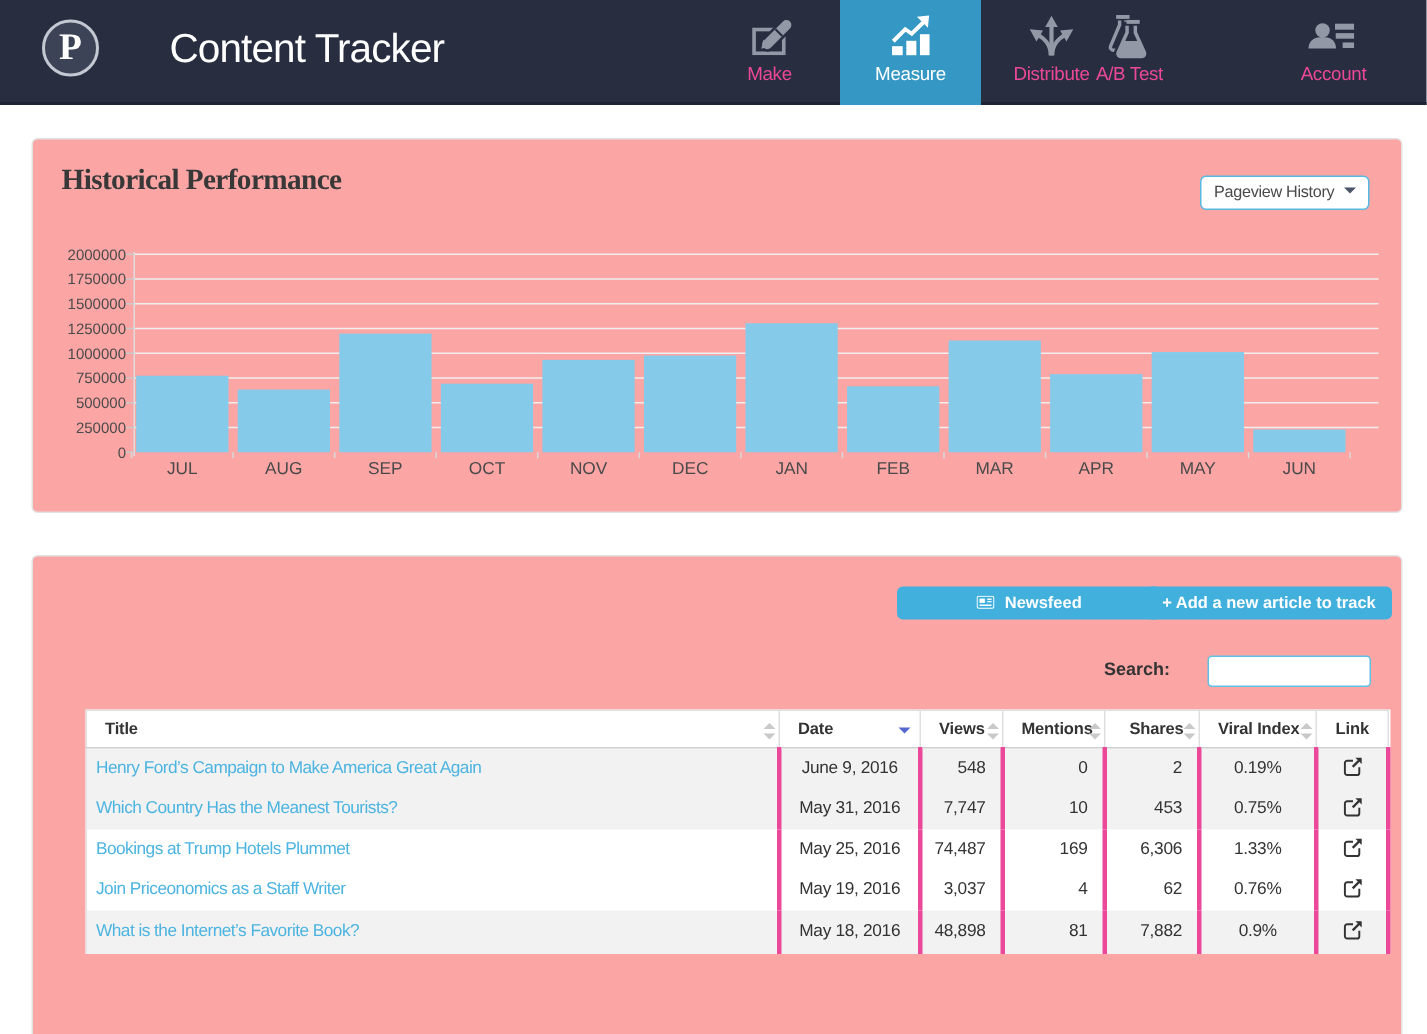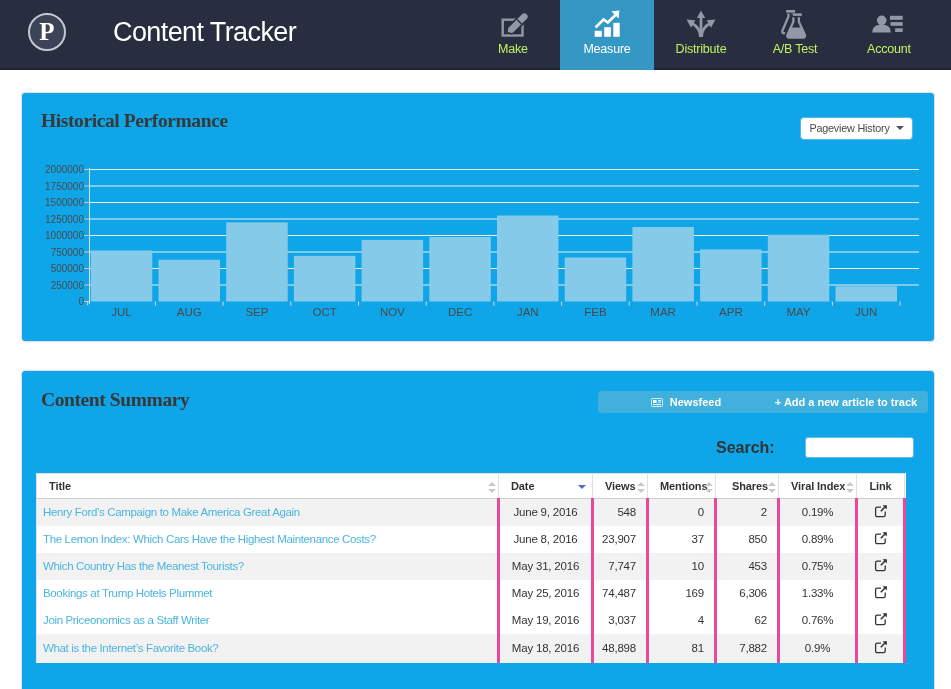--- a/index.html
+++ b/index.html
@@ -9,52 +9,52 @@
 
 
 #navbar { position:absolute; left:0; top:0; width:951px; height:70px;
   background:#282e40; border-bottom:2px solid #1e2433; }
 #logo { position:absolute; left:28px; top:13px; width:38px; height:38px;
   border:2px solid #c3c8d2; border-radius:50%; background:#3c4356;
   color:#fff; font-family:"Liberation Serif", serif; font-weight:bold;
   font-size:25px; text-align:center; line-height:33.5px; }
 #brand { position:absolute; left:113px; top:17px; color:#fff;
   font-size:27px; font-weight:normal; letter-spacing:-0.6px; }
-.tab { position:absolute; top:0; width:94px; height:70px; color:#bef264; }
+.tab { position:absolute; top:0; width:94px; height:70px; color:#ec4899; }
 .tab.active { background:#3598c4; color:#fff; }
 .tab .ticon { position:absolute; left:0; top:10px; width:94px; height:30px; text-align:center; }
 .tab .tlabel { position:absolute; left:0; top:42px; width:94px; text-align:center;
   font-size:12.5px; letter-spacing:-0.2px; }
 
-.card { position:absolute; background:#0ea5e9; border:1px solid #e2e2e2; border-radius:4px; }
+.card { position:absolute; background:#fca5a5; border:1px solid #e2e2e2; border-radius:4px; }
 #card1 { left:21px; top:92px; width:914px; height:250px; }
 #card2 { left:21px; top:370px; width:914px; height:390px; }
 h2.cardtitle { position:absolute; font-family:"Liberation Serif", serif;
   font-weight:bold; font-size:19.5px; color:#383838; letter-spacing:-0.4px; }
 
 
 #pvbtn { position:absolute; left:778px; top:24px; width:113px; height:23px;
   background:#fff; border:1px solid #55b9e2; border-radius:4px;
   font-size:10.8px; letter-spacing:-0.2px; color:#4a4a4a; text-align:center; line-height:21px; }
 #pvbtn .caret { display:inline-block; width:0; height:0; margin-left:6px;
   vertical-align:2px; border-left:4px solid transparent;
   border-right:4px solid transparent; border-top:4.5px solid #4a5668; }
 
 
 .bluebtn { position:absolute; height:22px; background:#41b0dd; border-radius:4px;
   color:#fff; font-size:11px; font-weight:bold; text-align:center; line-height:22px; }
 #newsfeedbtn { left:576px; top:20px; width:176px; }
 #addbtn { left:742px; top:20px; width:164px;text-align:center; }
-#searchlbl { position:absolute; left:694px; top:68px; width:84px; text-align:left;
-  font-size:16px; font-weight:bold; color:#333; }
+#searchlbl { position:absolute; left:694px; top:68px; width:84px; text-align:center;
+  font-size:12px; font-weight:bold; color:#333; }
 #searchbox { position:absolute; left:783px; top:66px; width:109px; height:21px;
   border:1px solid #5fc0e5; border-radius:3px; background:#fff; }
 
 
-#tbl { position:absolute; left:14px; top:102px; width:868px; border-collapse:collapse; background:#fff;
+#tbl { position:absolute; left:35px; top:102px; width:868px; border-collapse:collapse; background:#fff;
   table-layout:fixed; font-size:11.5px; letter-spacing:-0.2px; color:#333; }
 #tbl th { height:25px; font-weight:bold; text-align:left; position:relative;
   border:1px solid #dfdfdf; border-bottom:1px solid #d0d0d0; padding:0 0 0 12px;
   font-size:11px; letter-spacing:-0.1px; color:#333; }
 #tbl td { height:27px; border-left:1px solid #e3e3e3; border-right:3px solid #ec4899;
   padding:0 10px 0 6px; }
 #tbl tr.odd td { background:#f2f2f2; }
 #tbl td.num { text-align:right; }
 #tbl td.ctr { text-align:center; padding:0; }
 #tbl a { color:#4cb4e0; text-decoration:none; letter-spacing:-0.35px; }
@@ -106,21 +106,21 @@
         <path d="M16 0.5 L11.8 8 L20.2 8 Z" fill="#9298a6"></path>
         <path d="M15.5 27 C15.5 19 11 15.5 6.5 13" stroke="#9298a6" stroke-width="2.8" fill="none"></path>
         <path d="M1.5 9.5 L10.3 10.3 L6 17.7 Z" fill="#9298a6"></path>
         <path d="M16.5 27 C16.5 19 21 15.5 25.5 13" stroke="#9298a6" stroke-width="2.8" fill="none"></path>
         <path d="M30.5 9.5 L21.7 10.3 L26 17.7 Z" fill="#9298a6"></path>
       </svg>
     </div>
     <div class="tlabel">Distribute</div>
   </div>
 
-  <div class="tab" style="left:748px;">
+  <div class="tab" style="left:706px;">
     <div class="ticon">
       <svg width="34" height="30" viewBox="0 0 34 30">
         <path d="M8.1 1.3 L17 1.3" stroke="#9298a6" stroke-width="2.6" fill="none"></path>
         <path d="M10.4 3.6 L10.4 6.6 L4.4 20.8 a1.9 1.9 0 0 0 1.75 2.65 L10.5 23.45" stroke="#9298a6" stroke-width="2.3" fill="none"></path>
         <path d="M14.6 3.6 L14.6 5.2" stroke="#9298a6" stroke-width="2.3" fill="none"></path>
         <path d="M15.4 7.2 L15.4 11.7 L9.4 25 a1.9 1.9 0 0 0 1.75 2.65 L25.2 27.65 a1.9 1.9 0 0 0 1.75 -2.65 L20.9 11.7 L20.9 7.2 Z" stroke="#282e40" stroke-width="5.5" fill="#282e40"></path>
         <path d="M15 4.6 L23.8 4.6" stroke="#9298a6" stroke-width="2.6" fill="none"></path>
         <path d="M15.4 7.2 L15.4 11.7 L9.4 25 a1.9 1.9 0 0 0 1.75 2.65 L25.2 27.65 a1.9 1.9 0 0 0 1.75 -2.65 L20.9 11.7 L20.9 7.2" stroke="#9298a6" stroke-width="2.3" fill="none"></path>
         <path d="M12.9 17.4 L23.3 17.4 L27 25.7 a1.3 1.3 0 0 1 -1.2 1.8 L10.2 27.5 a1.3 1.3 0 0 1 -1.2 -1.8 Z" fill="#9298a6"></path>
       </svg>
@@ -219,21 +219,20 @@
       <text x="573.5" y="223.5">FEB</text>
       <text x="641.1" y="223.5">MAR</text>
       <text x="708.9" y="223.5">APR</text>
       <text x="776.5" y="223.5">MAY</text>
       <text x="844.2" y="223.5">JUN</text>
     </g>
   </svg>
 </div>
 
 <div class="card" id="card2">
-  <h2 class="cardtitle" style="left:19px; top:18px;">Content Summary</h2>
   <div class="bluebtn" id="newsfeedbtn">
     <svg width="12" height="9" viewBox="0 0 15 11" style="vertical-align:-1px; margin-right:7px;">
       <rect x="0.5" y="0.5" width="14" height="10" fill="none" stroke="#fff" rx="1.5"></rect>
       <rect x="2.5" y="2.5" width="4.5" height="3.5" fill="#fff"></rect>
       <path d="M9 3 h3.5 M9 5 h3.5 M2.5 8 h10" stroke="#fff" stroke-width="1.2"></path>
     </svg>Newsfeed</div>
   <div class="bluebtn" id="addbtn">+ Add a new article to track</div>
   <div id="searchlbl">Search:</div>
   <input id="searchbox" type="text" style="">
 
@@ -280,33 +279,20 @@
           <td class="num">548</td>
           <td class="num">0</td>
           <td class="num">2</td>
       <td class="ctr">0.19%</td>
           <td class="ctr"><svg width="14" height="14" viewBox="0 0 14 14">
               <path d="M11.2 7.5 v3.6 a1.6 1.6 0 0 1 -1.6 1.6 h-6.4 a1.6 1.6 0 0 1 -1.6 -1.6 v-6.4 a1.6 1.6 0 0 1 1.6 -1.6 H7" fill="none" stroke="#333" stroke-width="1.3"></path>
               <path d="M8.6 1.2 H12.8 V5.4 Z" fill="#333"></path>
               <path d="M6.8 7.2 L12 2" stroke="#333" stroke-width="1.6"></path>
             </svg></td>
         </tr>
-    <tr>
-          <td><a href="#">The Lemon Index: Which Cars Have the Highest Maintenance Costs?</a></td>
-      <td class="ctr">June 8, 2016</td>
-          <td class="num">23,907</td>
-          <td class="num">37</td>
-          <td class="num">850</td>
-      <td class="ctr">0.89%</td>
-          <td class="ctr"><svg width="14" height="14" viewBox="0 0 14 14">
-              <path d="M11.2 7.5 v3.6 a1.6 1.6 0 0 1 -1.6 1.6 h-6.4 a1.6 1.6 0 0 1 -1.6 -1.6 v-6.4 a1.6 1.6 0 0 1 1.6 -1.6 H7" fill="none" stroke="#333" stroke-width="1.3"></path>
-              <path d="M8.6 1.2 H12.8 V5.4 Z" fill="#333"></path>
-              <path d="M6.8 7.2 L12 2" stroke="#333" stroke-width="1.6"></path>
-            </svg></td>
-        </tr>
     <tr class="odd">
           <td><a href="#">Which Country Has the Meanest Tourists?</a></td>
       <td class="ctr">May 31, 2016</td>
           <td class="num">7,747</td>
           <td class="num">10</td>
           <td class="num">453</td>
       <td class="ctr">0.75%</td>
           <td class="ctr"><svg width="14" height="14" viewBox="0 0 14 14">
               <path d="M11.2 7.5 v3.6 a1.6 1.6 0 0 1 -1.6 1.6 h-6.4 a1.6 1.6 0 0 1 -1.6 -1.6 v-6.4 a1.6 1.6 0 0 1 1.6 -1.6 H7" fill="none" stroke="#333" stroke-width="1.3"></path>
               <path d="M8.6 1.2 H12.8 V5.4 Z" fill="#333"></path>

